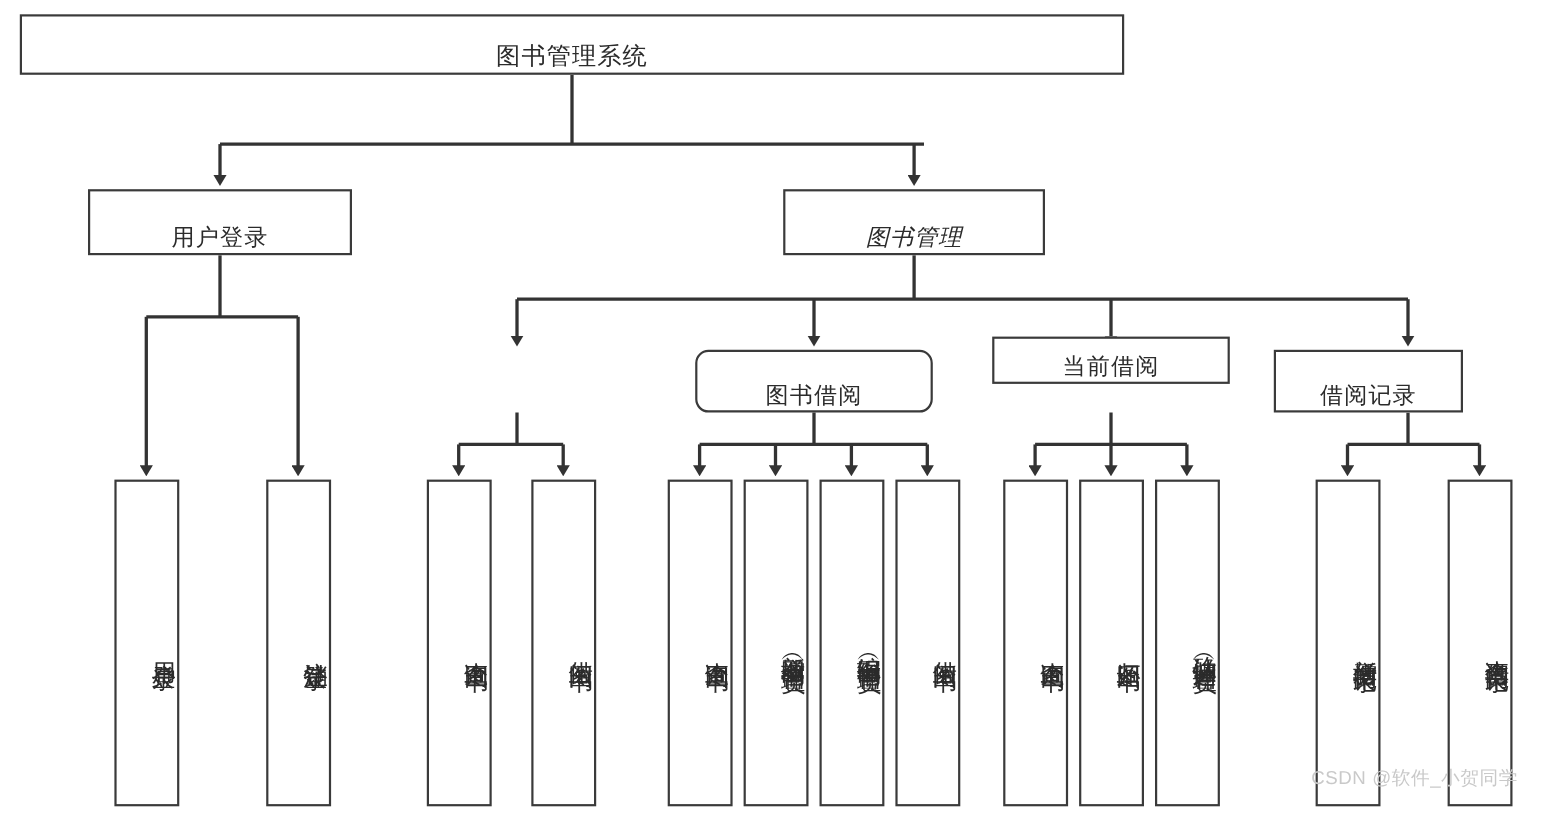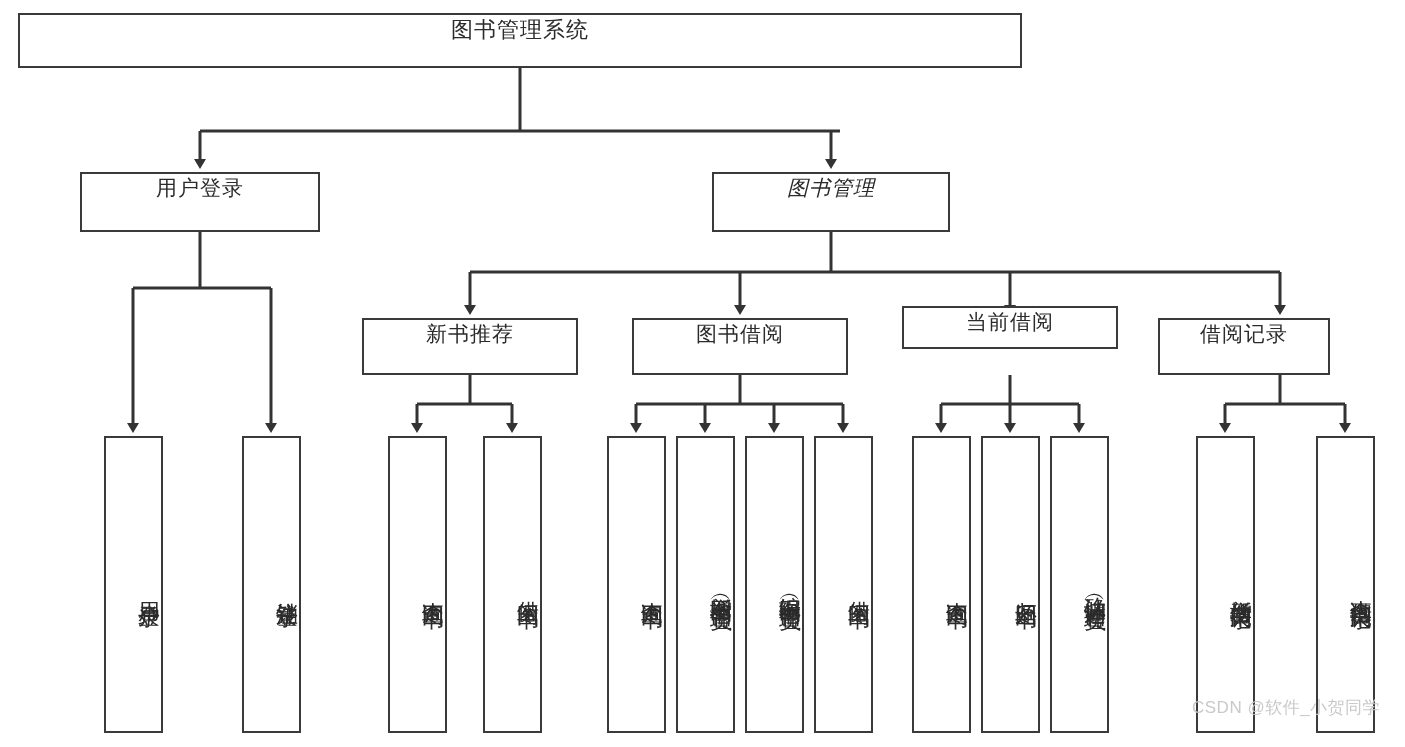--- a/index.html
+++ b/index.html
@@ -2,21 +2,21 @@
 <html><head>
 <meta charset="utf-8">
 <style>
   html,body{margin:0;padding:0;background:#ffffff;}
   body{width:1405px;height:747px;overflow:hidden;
        font-family:"Liberation Sans","DejaVu Sans",sans-serif;}
   #stage{position:relative;width:1405px;height:747px;background:#fff;}
   svg#wires{position:absolute;left:0;top:0;width:1405px;height:747px;}
 
   .node{position:absolute;box-sizing:border-box;background:#ffffff;
-        border:2px solid #3a3a3a;display:flex;align-items:flex-start;
+        border:2px solid #3a3a3a;display:flex;align-items:flex-end;
         justify-content:center;color:#2b2b2b;}
   .node.h{font-size:21px;letter-spacing:1px;}
   .node.root{font-size:22px;letter-spacing:1px;}
 
   
   .node.v{writing-mode:vertical-rl;text-orientation:upright;
           align-items:flex-start;justify-content:center;
           padding-top:6px;font-size:22px;line-height:1.05;
           letter-spacing:2px;white-space:nowrap;}
 
@@ -82,24 +82,21 @@
     <span>图书管理系统</span>
   </div>
 
   <div class="node h" style="left:80px;top:172px;width:240px;height:60px;">
     <span>用户登录</span>
   </div>
   <div class="node h" style="left:712px;top:172px;width:238px;height:60px;font-style:italic;">
     <span>图书管理</span>
   </div>
 
-  <div class="node h" style="left:362px;top:318px;width:216px;height:57px;">
-    <span>新书推荐</span>
-  </div>
-  <div class="node h" style="left:632px;top:318px;width:216px;height:57px;">
+  <div class="node h" style="left:632px;top:318px;width:216px;height:57px;border-radius:12px;">
     <span>图书借阅</span>
   </div>
   <div class="node h" style="left:902px;top:306px;width:216px;height:43px;">
     <span>当前借阅</span>
   </div>
   <div class="node h" style="left:1158px;top:318px;width:172px;height:57px;">
     <span>借阅记录</span>
   </div>
 
   <div class="node v" style="left:104px;top:436px;width:59px;height:297px;">

